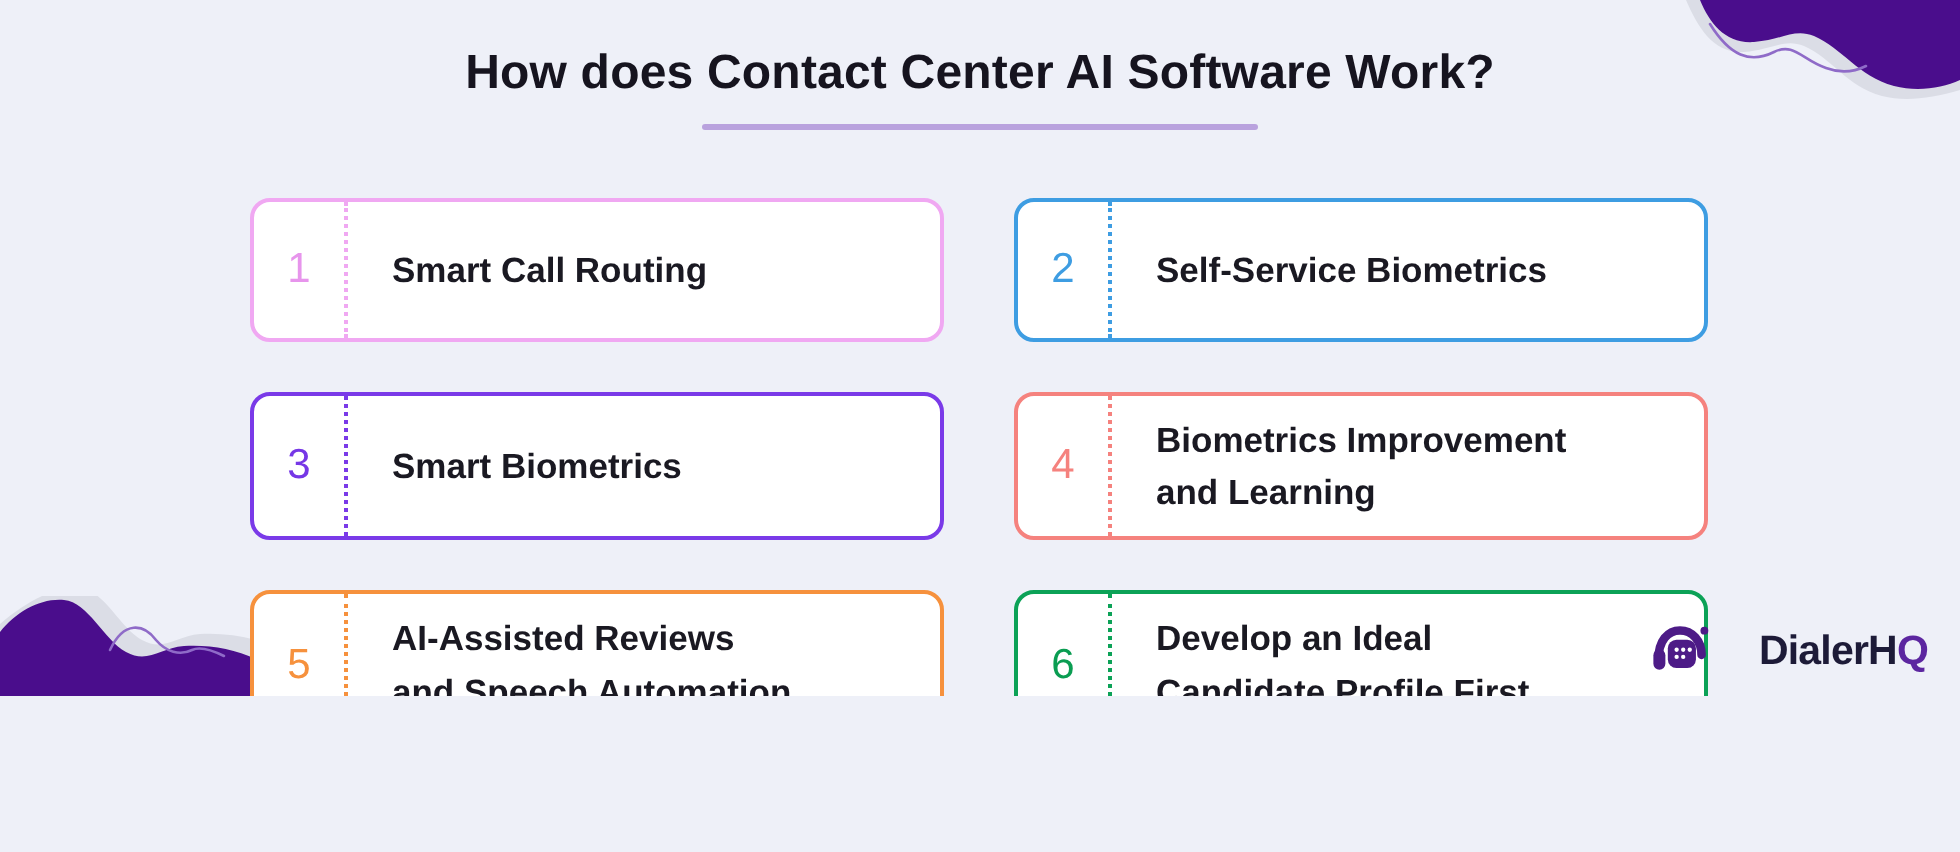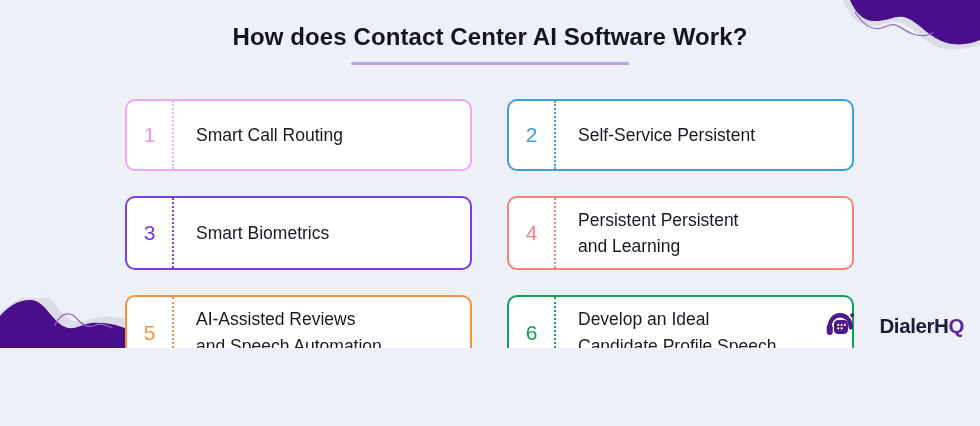--- a/index.html
+++ b/index.html
@@ -53,21 +53,21 @@
   .card-num{
     flex:0 0 47px;
     display:flex;align-items:center;justify-content:center;
     font-size:21px;font-weight:500;
     color:var(--num,#888);
     border-right:2px dotted var(--accent,#ccc);
   }
   .card-label{
     flex:1;display:flex;align-items:center;
     padding:0 16px 0 22px;
-    font-size:17.5px;font-weight:400;
+    font-size:17.5px;font-weight:700;
     color:var(--label-color);
     line-height:1.5;
     white-space:pre-line;
   }
 
   
   .wave-tr{position:absolute;top:0;right:0;z-index:1;}
   .wave-bl{position:absolute;bottom:0;left:0;z-index:1;}
   .blob-main{fill:var(--blob);}
   .blob-shadow{fill:var(--blob-shadow);}
@@ -111,44 +111,44 @@
 
   <div class="cards">
 
     <div class="card" style="--accent: #F0A8F2; --num: #E795EC;">
       <div class="card-num">1</div>
       <div class="card-label">Smart Call Routing</div>
     </div>
 
     <div class="card" style="--accent: #3E9DE2; --num: #3E9DE2;">
       <div class="card-num">2</div>
-      <div class="card-label">Self-Service Persistent</div>
+      <div class="card-label">Self-Service Biometrics</div>
     </div>
 
     <div class="card" style="--accent: #7A3AE8; --num: #7637E6;">
       <div class="card-num">3</div>
       <div class="card-label">Smart Biometrics</div>
     </div>
 
     <div class="card" style="--accent: #F5827E; --num: #F5827E;">
       <div class="card-num">4</div>
-      <div class="card-label">Persistent Persistent
+      <div class="card-label">Biometrics Improvement
 and Learning</div>
     </div>
 
     <div class="card" style="--accent: #F6913D; --num: #F6913D;">
       <div class="card-num">5</div>
       <div class="card-label">AI-Assisted Reviews
 and Speech Automation</div>
     </div>
 
     <div class="card" style="--accent: #0CA257; --num: #0A9D52;">
       <div class="card-num">6</div>
       <div class="card-label">Develop an Ideal
-Candidate Profile Speech</div>
+Candidate Profile First</div>
     </div>
 
   </div>
 
   <div class="logo">
     <svg class="logo-icon" width="30" height="30" viewBox="0 0 32 32" aria-hidden="true">
       <path class="lp" d="M4.5 20 C4.5 10 9.5 4.5 16 4.5 C22.5 4.5 27.5 10 27.5 17.5"></path>
       <rect class="lf" x="1.8" y="14.5" width="6.4" height="11" rx="3.2"></rect>
       <rect class="lf" x="9.5" y="9.5" width="15" height="15" rx="4.6"></rect>
       <circle class="ld" cx="14.2" cy="14.8" r="1.15"></circle>

